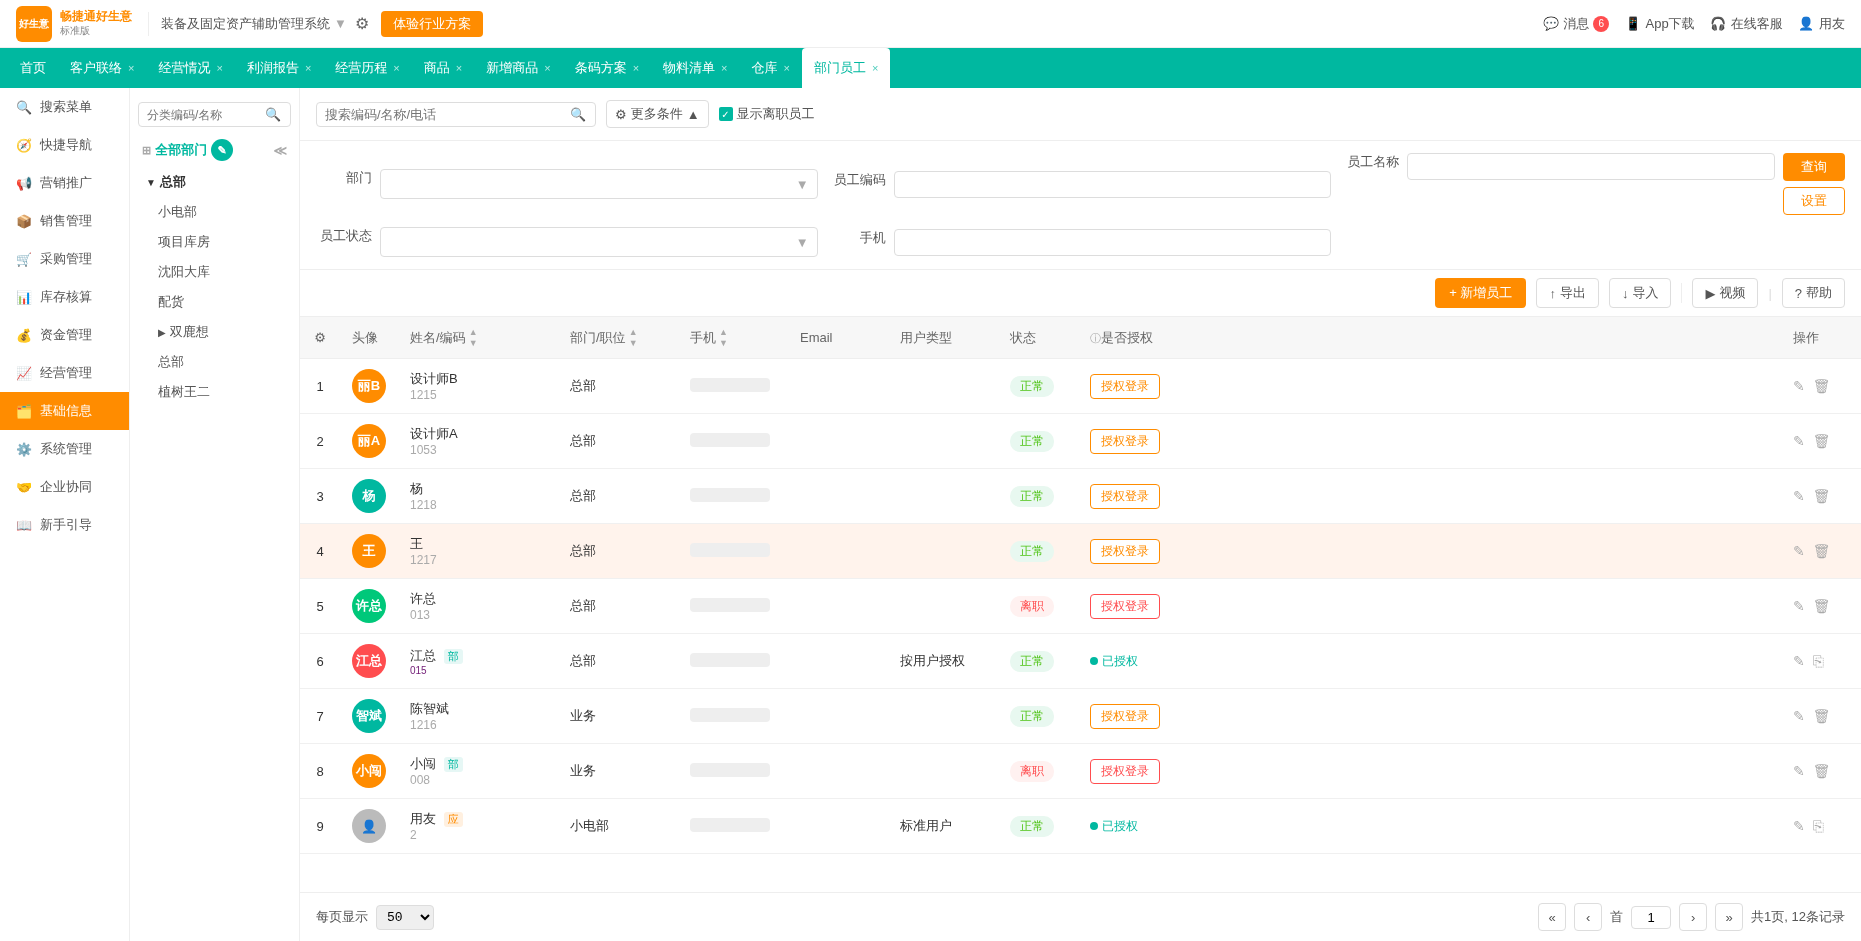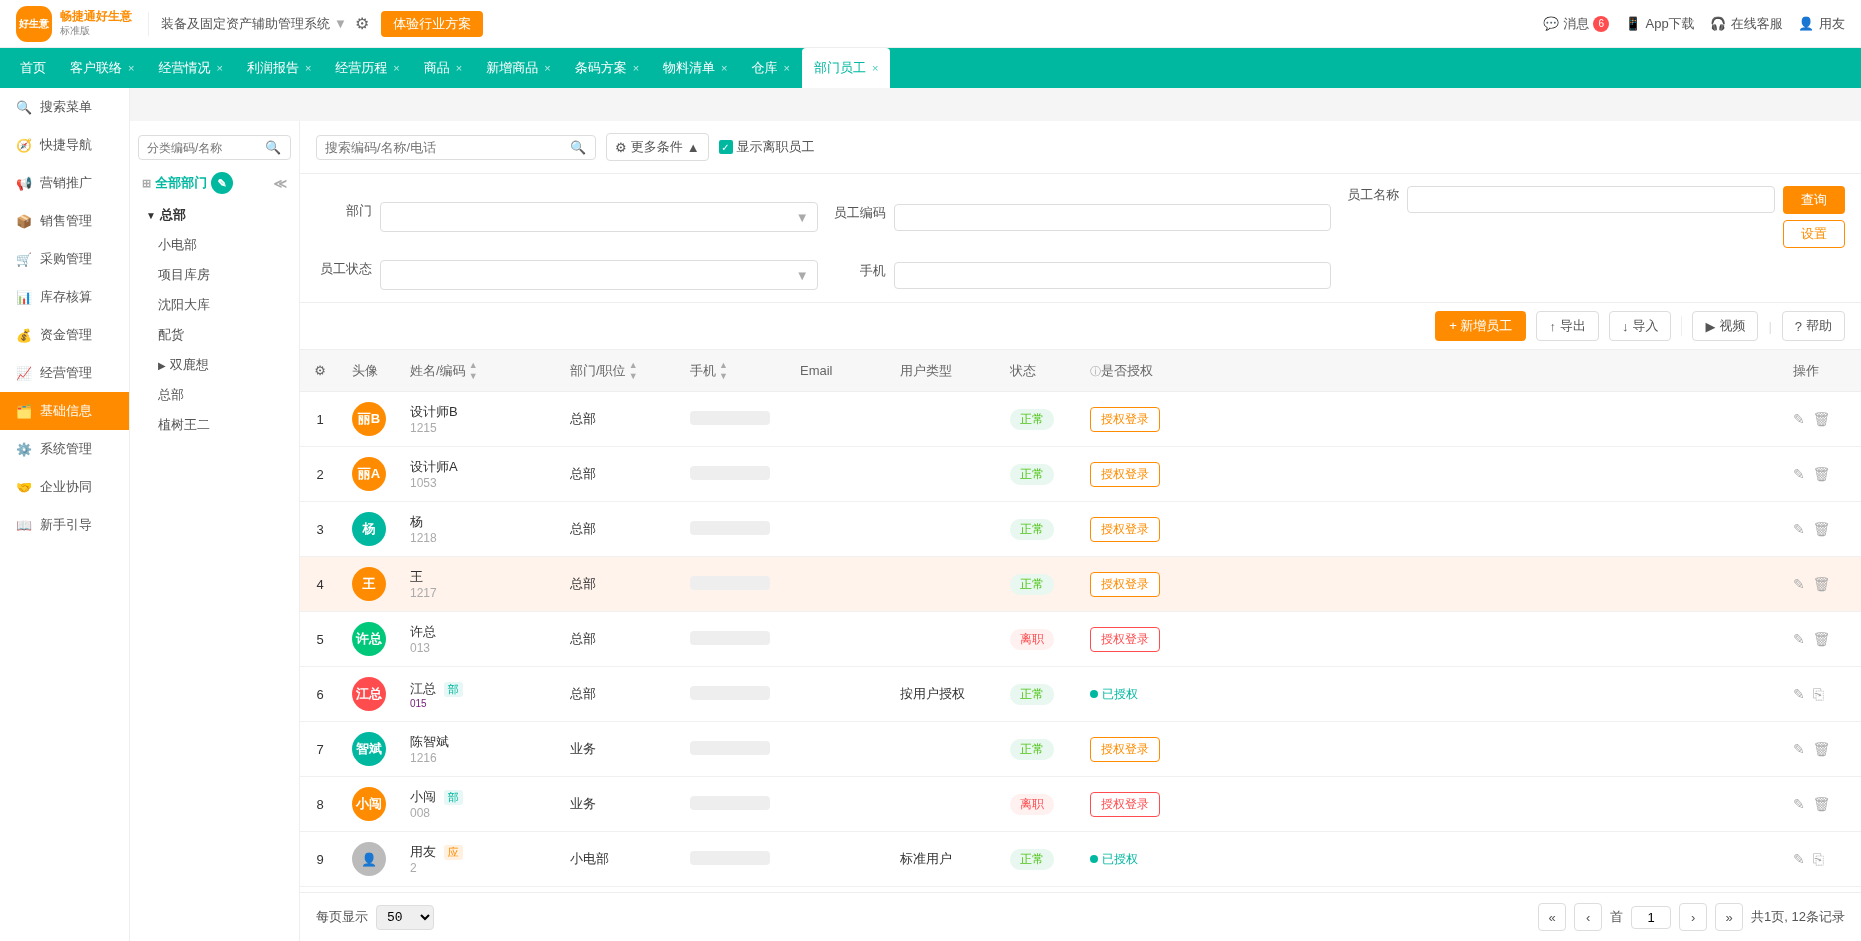--- a/index.html
+++ b/index.html
@@ -1,21 +1,21 @@
 <!DOCTYPE html>
 <html><head>
   <meta charset="utf-8">
   <style>
     * { box-sizing: border-box; margin: 0; padding: 0; }
     body { font-family: 'Microsoft YaHei', Arial, sans-serif; font-size: 13px; background: #f5f5f5; color: #333; }
 
     
     .top-bar { height: 48px; background: #fff; display: flex; align-items: center; padding: 0 16px; border-bottom: 1px solid #eee; }
     .logo-area { display: flex; align-items: center; gap: 8px; min-width: 120px; }
-    .logo-icon { width: 36px; height: 36px; background: #ff8c00; border-radius: 11px; display: flex; align-items: center; justify-content: center; color: white; font-size: 10px; font-weight: bold; }
+    .logo-icon { width: 36px; height: 36px; background: #ff8c00; border-radius: 6px; display: flex; align-items: center; justify-content: center; color: white; font-size: 10px; font-weight: bold; }
     .logo-text { font-size: 12px; color: #ff8c00; font-weight: bold; line-height: 1.3; }
     .logo-badge { font-size: 10px; color: #888; }
     .top-bar-right { margin-left: auto; display: flex; align-items: center; gap: 16px; font-size: 13px; color: #555; }
     .top-btn { display: flex; align-items: center; gap: 4px; cursor: pointer; }
     .badge-dot { background: #ff4d4f; color: white; border-radius: 50%; width: 16px; height: 16px; font-size: 10px; display: flex; align-items: center; justify-content: center; }
     .trial-btn { background: #ff8c00; color: white; padding: 4px 12px; border-radius: 4px; font-size: 13px; cursor: pointer; border: none; }
     .settings-icon { color: #666; font-size: 16px; cursor: pointer; }
 
     
     .nav-tabs { background: #00b8a0; display: flex; align-items: center; height: 40px; padding: 0 8px; overflow: hidden; }
@@ -26,21 +26,21 @@
     
     .main-layout { display: flex; height: calc(100vh - 88px); }
 
     
     .sidebar { width: 130px; background: #fff; border-right: 1px solid #eee; overflow-y: auto; flex-shrink: 0; }
     .sidebar-item { display: flex; align-items: center; gap: 8px; padding: 10px 16px; cursor: pointer; color: #555; font-size: 13px; }
     .sidebar-item.active { background: #ff8c00; color: white; }
     .sidebar-item .s-icon { width: 16px; text-align: center; }
 
     
-    .content-area { flex: 1; display: flex; overflow: hidden; margin-top: 33px; }
+    .content-area { flex: 1; display: flex; overflow: hidden; }
     .dept-panel { width: 170px; background: #fff; border-right: 1px solid #eee; padding: 8px 0; overflow-y: auto; flex-shrink: 0; }
     .dept-header { display: flex; align-items: center; padding: 6px 12px; font-size: 13px; font-weight: bold; color: #333; gap: 4px; }
     .dept-header .edit-icon { width: 22px; height: 22px; background: #00b8a0; color: white; border-radius: 50%; display: flex; align-items: center; justify-content: center; font-size: 11px; cursor: pointer; }
     .dept-header .collapse-btn { margin-left: auto; cursor: pointer; color: #aaa; }
     .dept-node { padding: 6px 16px; cursor: pointer; font-size: 13px; color: #555; display: flex; align-items: center; gap: 4px; }
 
     
     .table-area { flex: 1; padding: 0; overflow: hidden; display: flex; flex-direction: column; }
 
     

